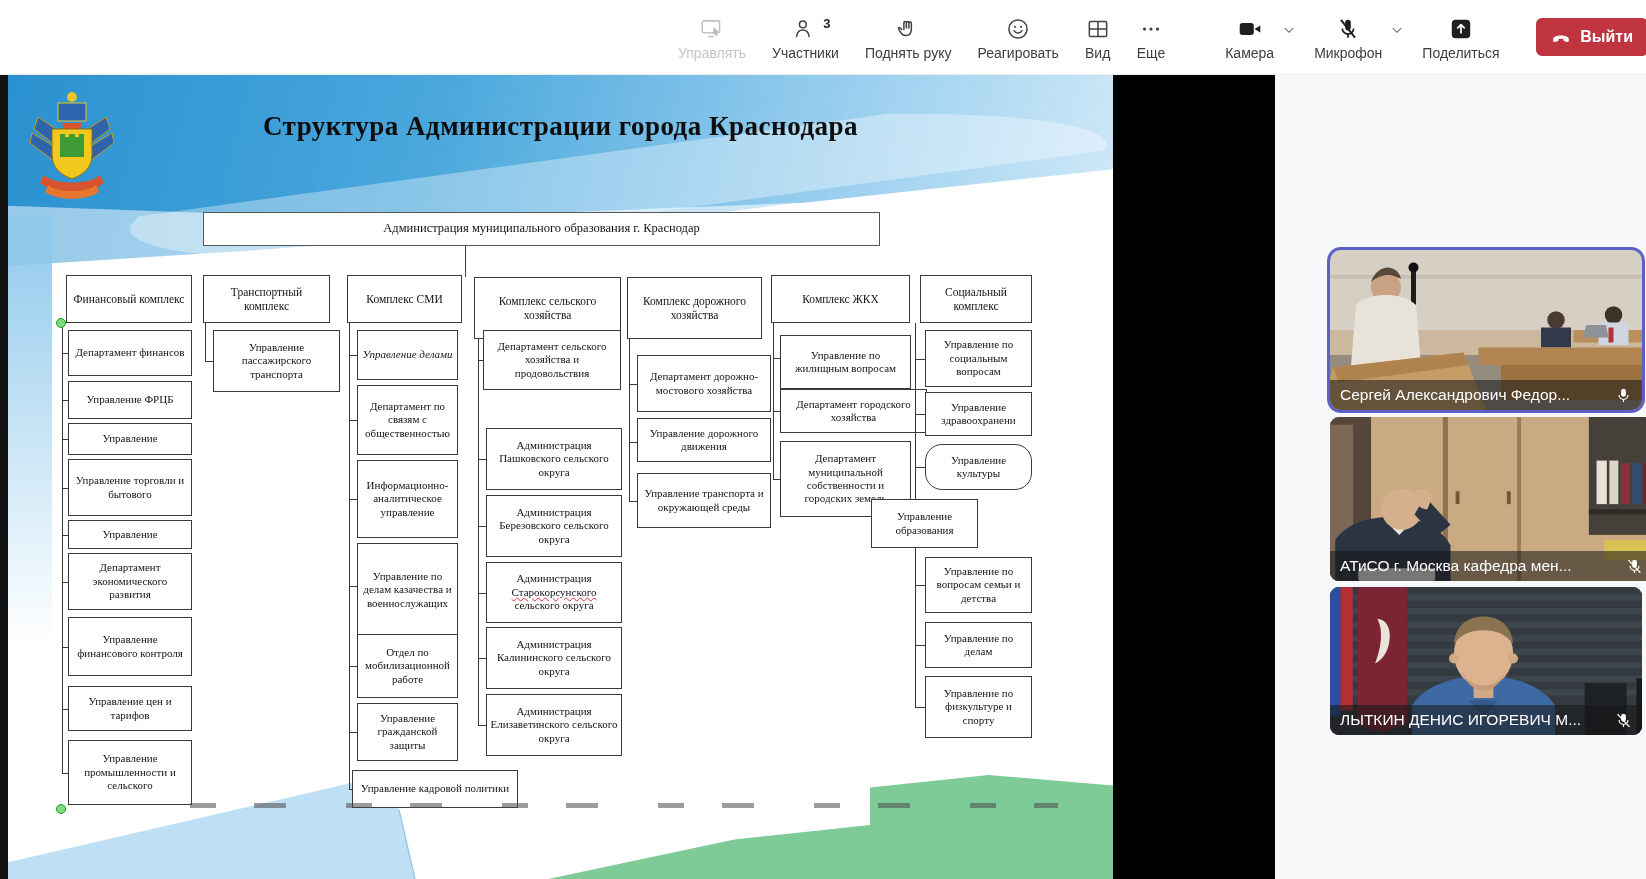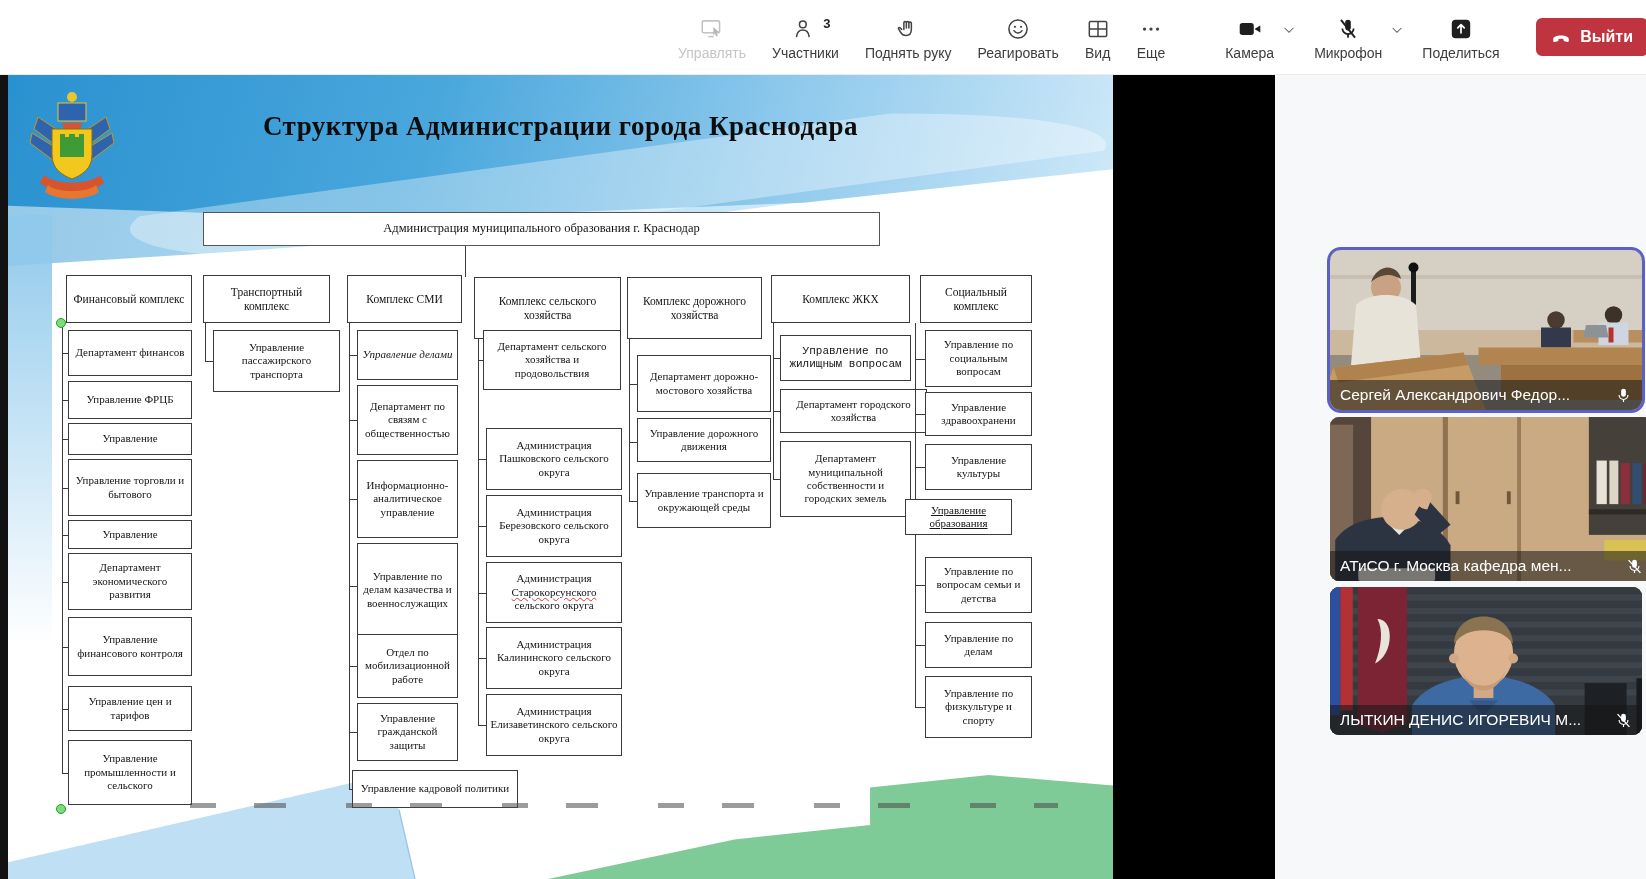--- a/index.html
+++ b/index.html
@@ -354,21 +354,21 @@
         </div>
         <div class="oline" style="left: 621px; top: 426px; width: 8px; height: 1px;"></div>
         <div class="obox" style="left: 629px; top: 398px; width: 134px; height: 55px;">
           <span>Управление транспорта и окружающей среды</span>
         </div>
         <div class="obox hdr" style="left: 763px; top: 200px; width: 139px; height: 48px;">
           <span>Комплекс ЖКХ</span>
         </div>
         <div class="oline" style="left: 765px; top: 248px; width: 1px; height: 156px;"></div>
         <div class="oline" style="left: 765px; top: 283px; width: 7px; height: 1px;"></div>
-        <div class="obox" style="left: 772px; top: 260px; width: 131px; height: 46px; font-family: Liberation Mono, monospace;">
+        <div class="obox" style="left: 772px; top: 260px; width: 131px; height: 54px;">
           <span>Управление по жилищным вопросам</span>
         </div>
         <div class="oline" style="left: 765px; top: 336px; width: 7px; height: 1px;"></div>
         <div class="obox" style="left: 772px; top: 314px; width: 147px; height: 44px;">
           <span>Департамент городского хозяйства</span>
         </div>
         <div class="oline" style="left: 765px; top: 404px; width: 7px; height: 1px;"></div>
         <div class="obox" style="left: 772px; top: 366px; width: 131px; height: 76px;">
           <span>Департамент муниципальной собственности и городских земель</span>
         </div>
@@ -378,25 +378,25 @@
         <div class="oline" style="left: 907px; top: 248px; width: 1px; height: 384px;"></div>
         <div class="oline" style="left: 907px; top: 284px; width: 10px; height: 1px;"></div>
         <div class="obox" style="left: 917px; top: 255px; width: 107px; height: 57px;">
           <span>Управление по социальным вопросам</span>
         </div>
         <div class="oline" style="left: 907px; top: 339px; width: 10px; height: 1px;"></div>
         <div class="obox" style="left: 917px; top: 317px; width: 107px; height: 44px;">
           <span>Управление здравоохранени</span>
         </div>
         <div class="oline" style="left: 907px; top: 392px; width: 10px; height: 1px;"></div>
-        <div class="obox" style="left: 917px; top: 369px; width: 107px; height: 46px;">
+        <div class="obox" style="left: 917px; top: 369px; width: 107px; height: 46px; border-radius: 17px;">
           <span>Управление культуры</span>
         </div>
         <div class="oline" style="left: 907px; top: 448px; width: 10px; height: 1px;"></div>
-        <div class="obox" style="left: 897px; top: 424px; width: 107px; height: 36px; text-decoration: underline;">
+        <div class="obox" style="left: 863px; top: 424px; width: 107px; height: 49px;">
           <span>Управление образования</span>
         </div>
         <div class="oline" style="left: 907px; top: 510px; width: 10px; height: 1px;"></div>
         <div class="obox" style="left: 917px; top: 482px; width: 107px; height: 56px;">
           <span>Управление по вопросам семьи и детства</span>
         </div>
         <div class="oline" style="left: 907px; top: 570px; width: 10px; height: 1px;"></div>
         <div class="obox" style="left: 917px; top: 547px; width: 107px; height: 46px;">
           <span>Управление по делам</span>
         </div>

